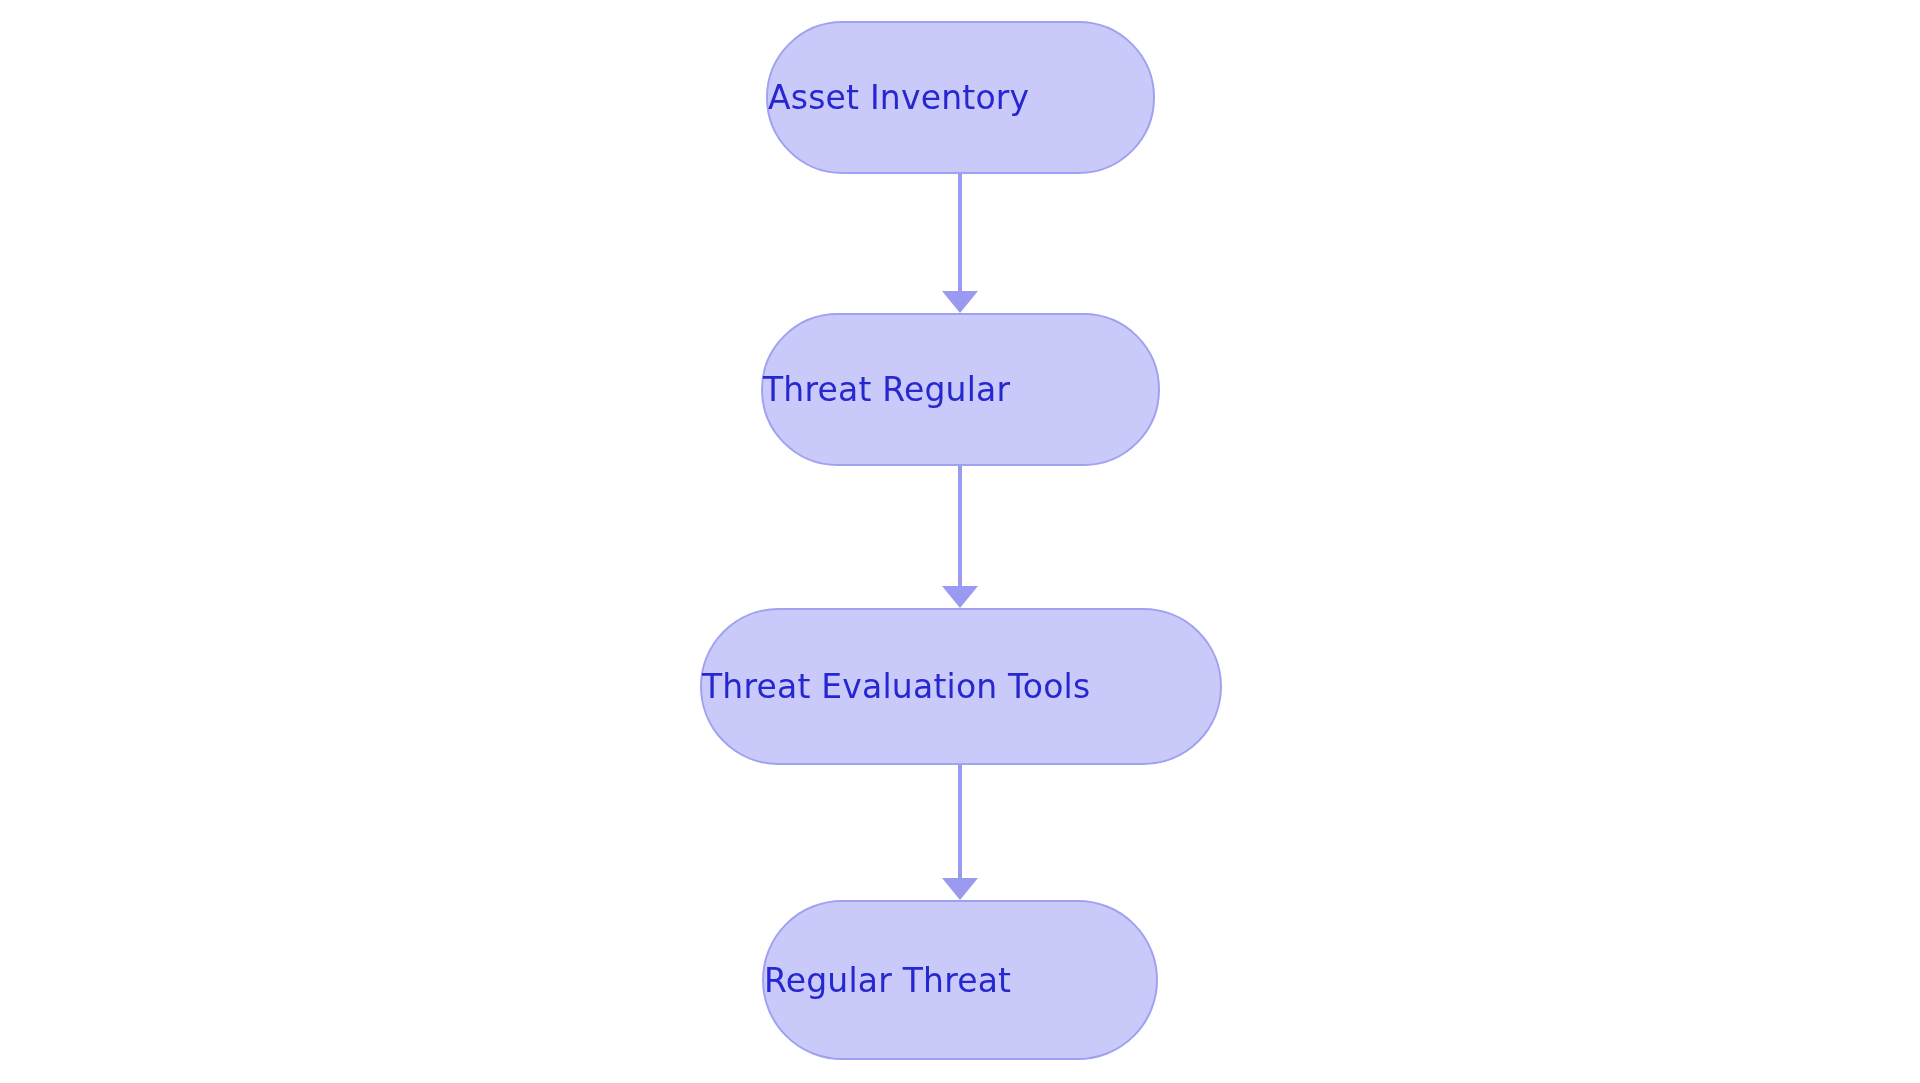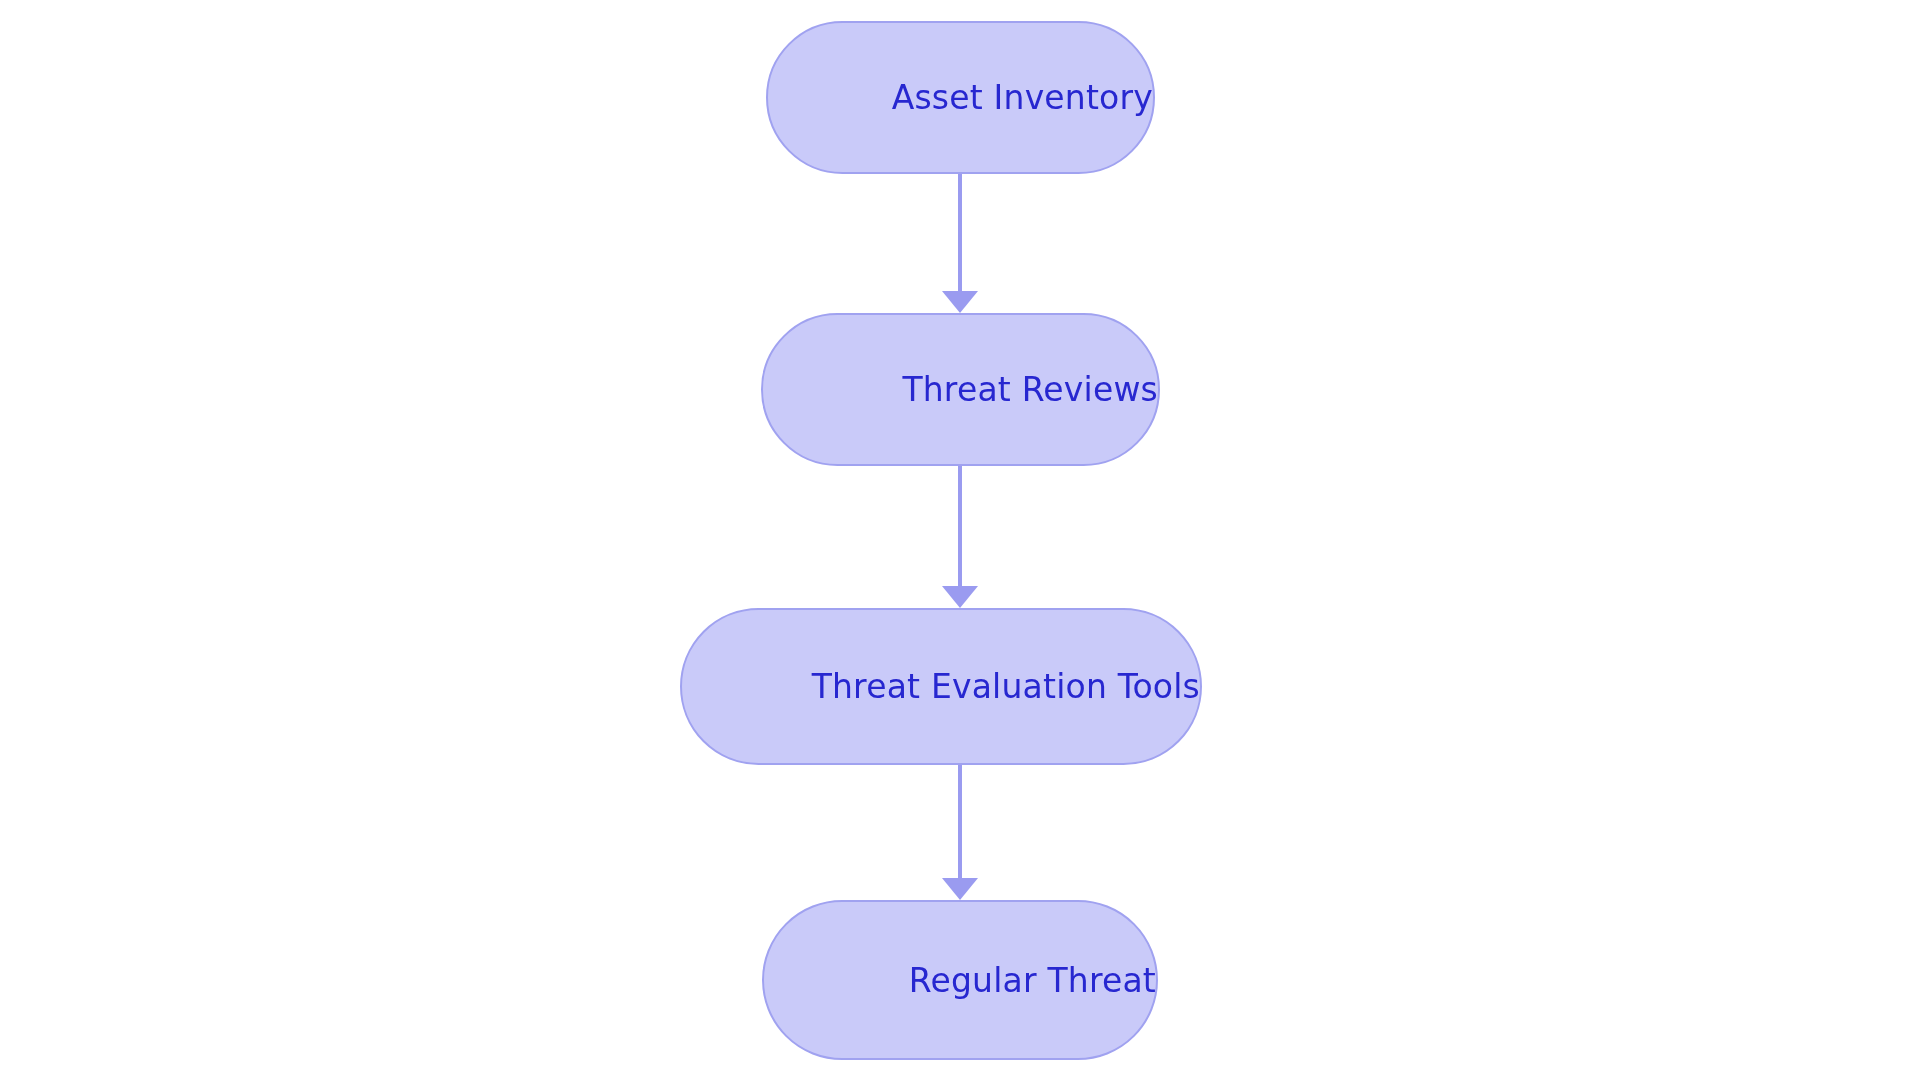--- a/index.html
+++ b/index.html
@@ -25,21 +25,21 @@
     left: 0;
     width: 1920px;
     height: 1083px;
     pointer-events: none;
   }
   .node {
     position: absolute;
     box-sizing: border-box;
     display: flex;
     align-items: center;
-    justify-content: flex-end;
+    justify-content: flex-start;
     background: #c9caf9;
     border: 2px solid #a0a2f0;
     color: #2727d0;
     font-size: 33px;
     font-weight: 400;
     letter-spacing: 0.2px;
     line-height: 1;
     white-space: nowrap;
     user-select: none;
   }
@@ -51,21 +51,21 @@
   
   #node-asset-inventory {
     left: 766px;  top: 21px;   width: 389px; height: 153px;
     border-radius: 77px;
   }
   #node-threat-modeling {
     left: 761px;  top: 313px;  width: 399px; height: 153px;
     border-radius: 77px;
   }
   #node-threat-evaluation-tools {
-    left: 680px;  top: 608px;  width: 522px; height: 157px;
+    left: 700px;  top: 608px;  width: 522px; height: 157px;
     border-radius: 79px;
   }
   #node-regular-reviews {
     left: 762px;  top: 900px;  width: 396px; height: 160px;
     border-radius: 80px;
   }
 </style>
 </head>
 <body>
 
@@ -87,21 +87,21 @@
       <line x1="960" y1="765" x2="960" y2="878" stroke="#9a9bf0" stroke-width="4"></line>
       <polygon points="942,878 978,878 960,900" fill="#9a9bf0"></polygon>
     </g>
   </svg>
 
   <div class="node" id="node-asset-inventory">
     <span class="node-label">Asset Inventory</span>
   </div>
 
   <div class="node" id="node-threat-modeling">
-    <span class="node-label">Threat Reviews</span>
+    <span class="node-label">Threat Regular</span>
   </div>
 
   <div class="node" id="node-threat-evaluation-tools">
     <span class="node-label">Threat Evaluation Tools</span>
   </div>
 
   <div class="node" id="node-regular-reviews">
     <span class="node-label">Regular Threat</span>
   </div>
 

